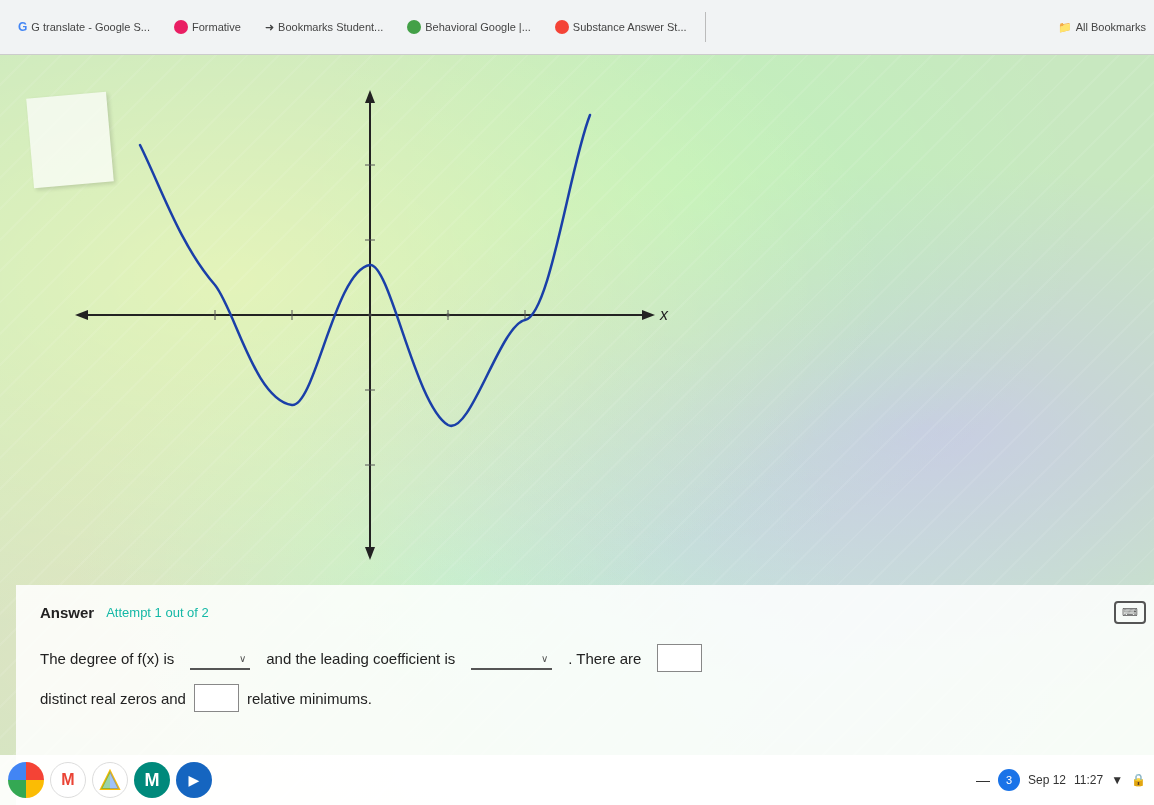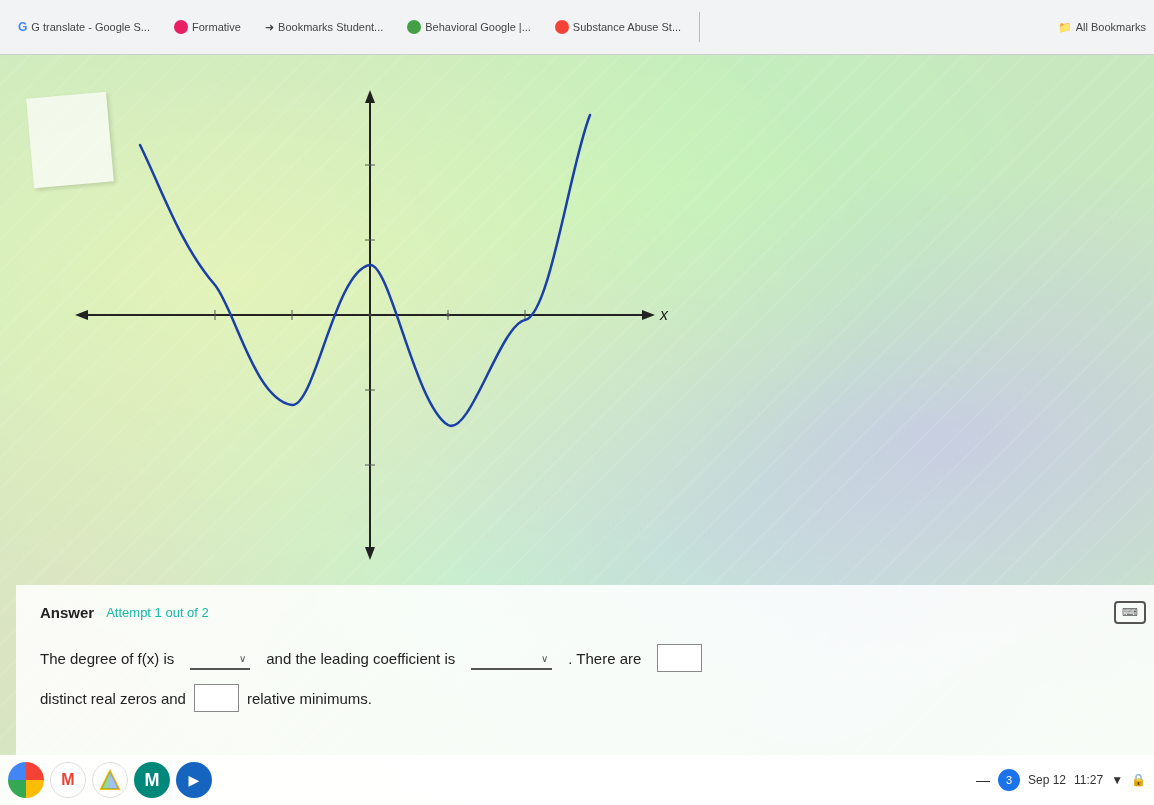--- a/index.html
+++ b/index.html
@@ -277,21 +277,21 @@
   <span class="browser-tab">
     <span style="font-size:11px;">➜</span>
     <span>Bookmarks Student...</span>
   </span>
   <span class="browser-tab">
     <span class="tab-icon" style="background:#43a047;"></span>
     <span>Behavioral Google |...</span>
   </span>
   <span class="browser-tab">
     <span class="tab-icon" style="background:#f44336;"></span>
-    <span>Substance Abuse St...</span>
+    <span>Substance Answer St...</span>
   </span>
   <div class="divider-bar"></div>
   <div class="bookmarks-item">
     <span>📁</span>
     <span>All Bookmarks</span>
   </div>
 </div>
 
 <div class="main-content">
 

